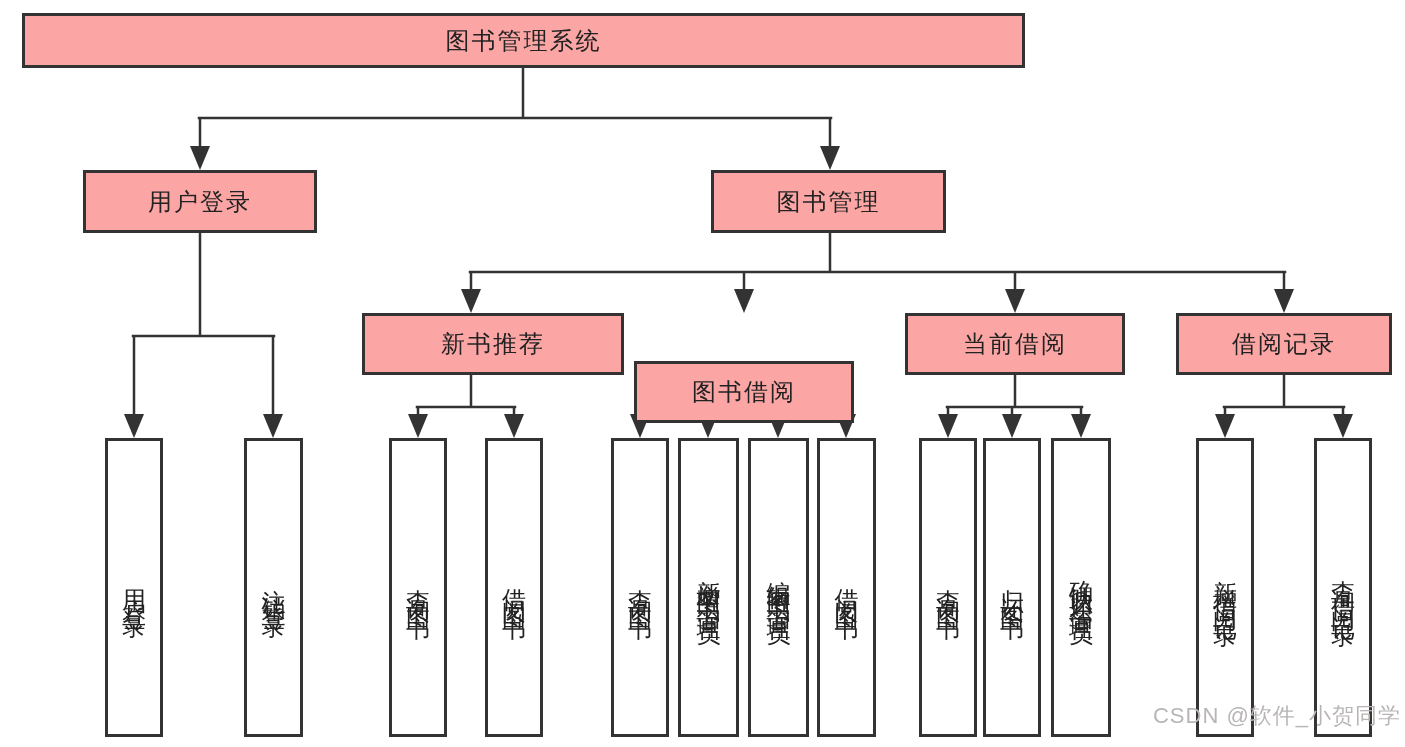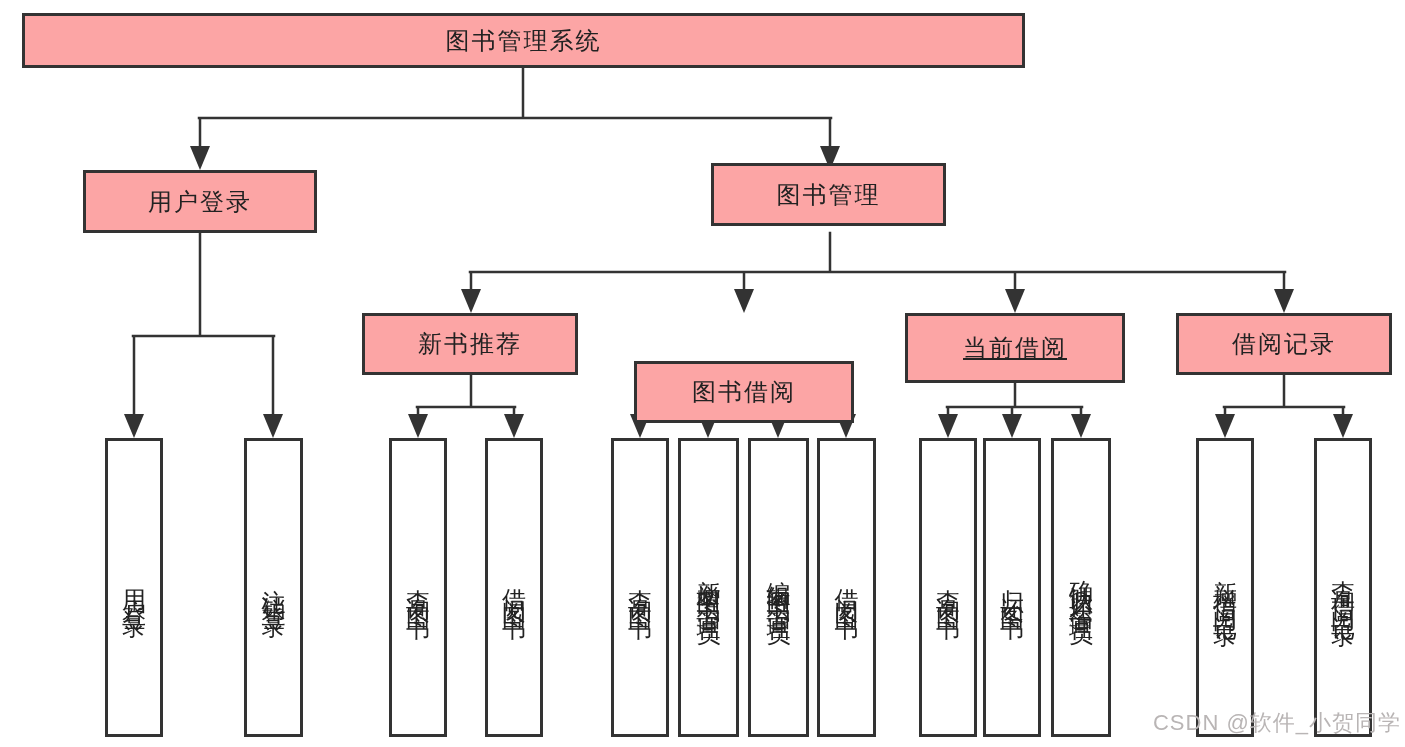--- a/index.html
+++ b/index.html
@@ -52,21 +52,21 @@
     line-height: 1;
     overflow: hidden;
   }
   .vnode.long {
     letter-spacing: 6px;
   }
   .watermark {
     position: absolute;
     z-index: 3;
     right: 4px;
-    bottom: 9px;
+    bottom: 16px;
     font-size: 22px;
     letter-spacing: 1px;
     color: var(--watermark, #b9b5b5);
     white-space: nowrap;
   }
 </style>
 </head>
 <body>
 
 <div class="stage">
@@ -98,25 +98,25 @@
       <polygon points="1002,414 1022,414 1012,438"></polygon>
       <polygon points="1071,414 1091,414 1081,438"></polygon>
       <polygon points="1215,414 1235,414 1225,438"></polygon>
       <polygon points="1333,414 1353,414 1343,438"></polygon>
     </g>
   </svg>
 
   <div class="node" style="left:22px; top:13px; width:1003px; height:55px;">图书管理系统</div>
 
   <div class="node" style="left:83px; top:170px; width:234px; height:63px;">用户登录</div>
-  <div class="node" style="left:711px; top:163px; width:235px; height:63px;">图书管理</div>
+  <div class="node" style="left:711px; top:170px; width:235px; height:63px;">图书管理</div>
 
-  <div class="node" style="left:362px; top:313px; width:216px; height:62px;text-align:center;">新书推荐</div>
+  <div class="node" style="left:362px; top:313px; width:262px; height:62px;text-align:center;">新书推荐</div>
   <div class="node" style="left:634px; top:313px; width:220px; height:62px;margin-top:48px;">图书借阅</div>
-  <div class="node" style="left:905px; top:313px; width:220px; height:70px;text-decoration:underline;">当前借阅</div>
+  <div class="node" style="left:905px; top:313px; width:220px; height:62px;">当前借阅</div>
   <div class="node" style="left:1176px; top:313px; width:216px; height:62px;">借阅记录</div>
 
   <div class="vnode" style="left:105px; width:58px;">用户登录</div>
   <div class="vnode" style="left:244px; width:59px;">注销登录</div>
 
   <div class="vnode" style="left:389px; width:58px;">查询图书</div>
   <div class="vnode" style="left:485px; width:58px;">借阅图书</div>
 
   <div class="vnode" style="left:611px; width:58px;">查询图书</div>
   <div class="vnode long" style="left:678px; width:61px;">新增图书（管理员）</div>

